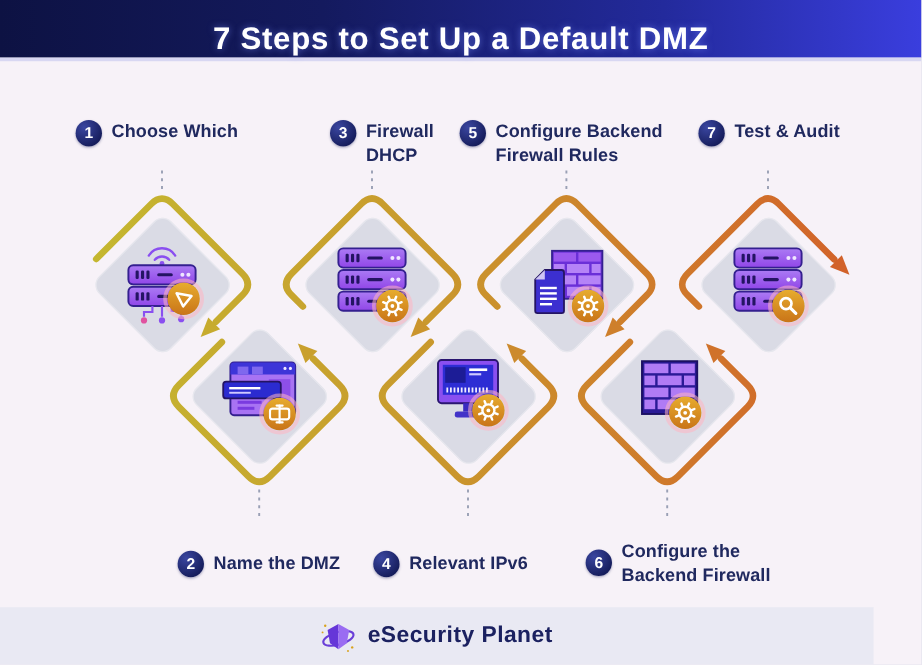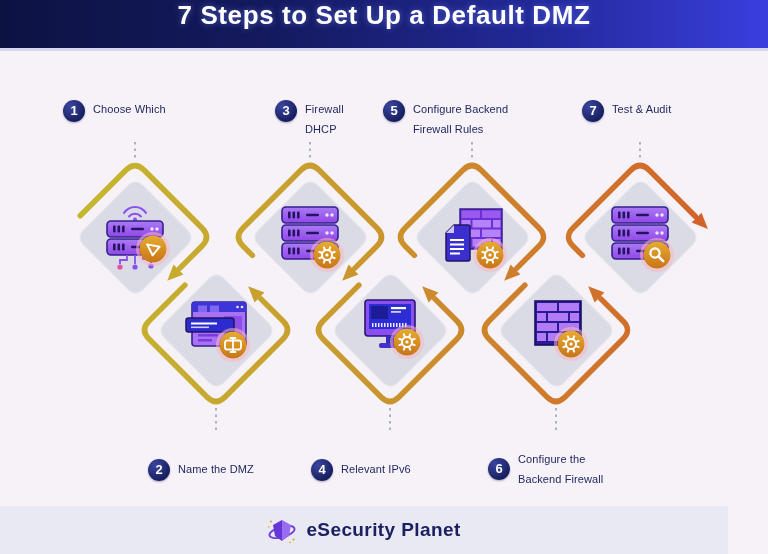--- a/index.html
+++ b/index.html
@@ -5,21 +5,21 @@
   html,body{margin:0;padding:0;background:#dfe0ea;}
   .stage{
     position:relative;width:768px;height:554px;overflow:hidden;
     background:#f7f2f8;font-family:"Liberation Sans",sans-serif;
   }
   
   .header{
     position:absolute;left:0;top:0;width:768px;height:48px;
     background:linear-gradient(90deg,#0d1243 0%,#141a5e 35%,#232a9c 72%,#3a3ede 100%);
     border-bottom:3px solid #d8d7f2;
-    display:flex;align-items:flex-start;justify-content:center;z-index:5;
+    display:flex;align-items:flex-end;justify-content:center;z-index:5;
   }
   .title{
     color:#ffffff;font-size:26px;font-weight:bold;letter-spacing:.6px;
     text-shadow:0 0 6px rgba(120,140,255,.55);
   }
   
   .flow-svg{position:absolute;left:0;top:0;z-index:1;}
   
   .diamond{
     position:absolute;width:85px;height:85px;border-radius:10px;
@@ -29,21 +29,21 @@
   .icon-box{position:absolute;width:84px;height:76px;z-index:3;}
   
   .step-label{position:absolute;display:flex;align-items:flex-start;column-gap:8px;z-index:4;}
   .step-label.center{align-items:center;}
   .num{
     width:22px;height:22px;border-radius:50%;flex:none;
     background:radial-gradient(circle at 32% 28%,#3a46a0,#161d5c 75%);
     color:#fff;font-size:13px;font-weight:bold;line-height:22px;text-align:center;
     box-shadow:0 1px 2px rgba(20,25,90,.35);
   }
-  .txt{font-size:11px;line-height:19.5px;font-weight:normal;color:#20295f;letter-spacing:.1px;}
+  .txt{font-size:15px;line-height:19.5px;font-weight:bold;color:#20295f;letter-spacing:.1px;}
   .txt span{display:block;}
   
   .footer{
     position:absolute;left:0;top:506px;width:728px;height:48px;background:#e9e9f3;
     display:flex;align-items:center;justify-content:center;column-gap:9px;z-index:5;
   }
   .logo-text{font-size:19px;font-weight:bold;color:#1b2160;letter-spacing:.4px;}
 </style>
 </head>
 <body>

